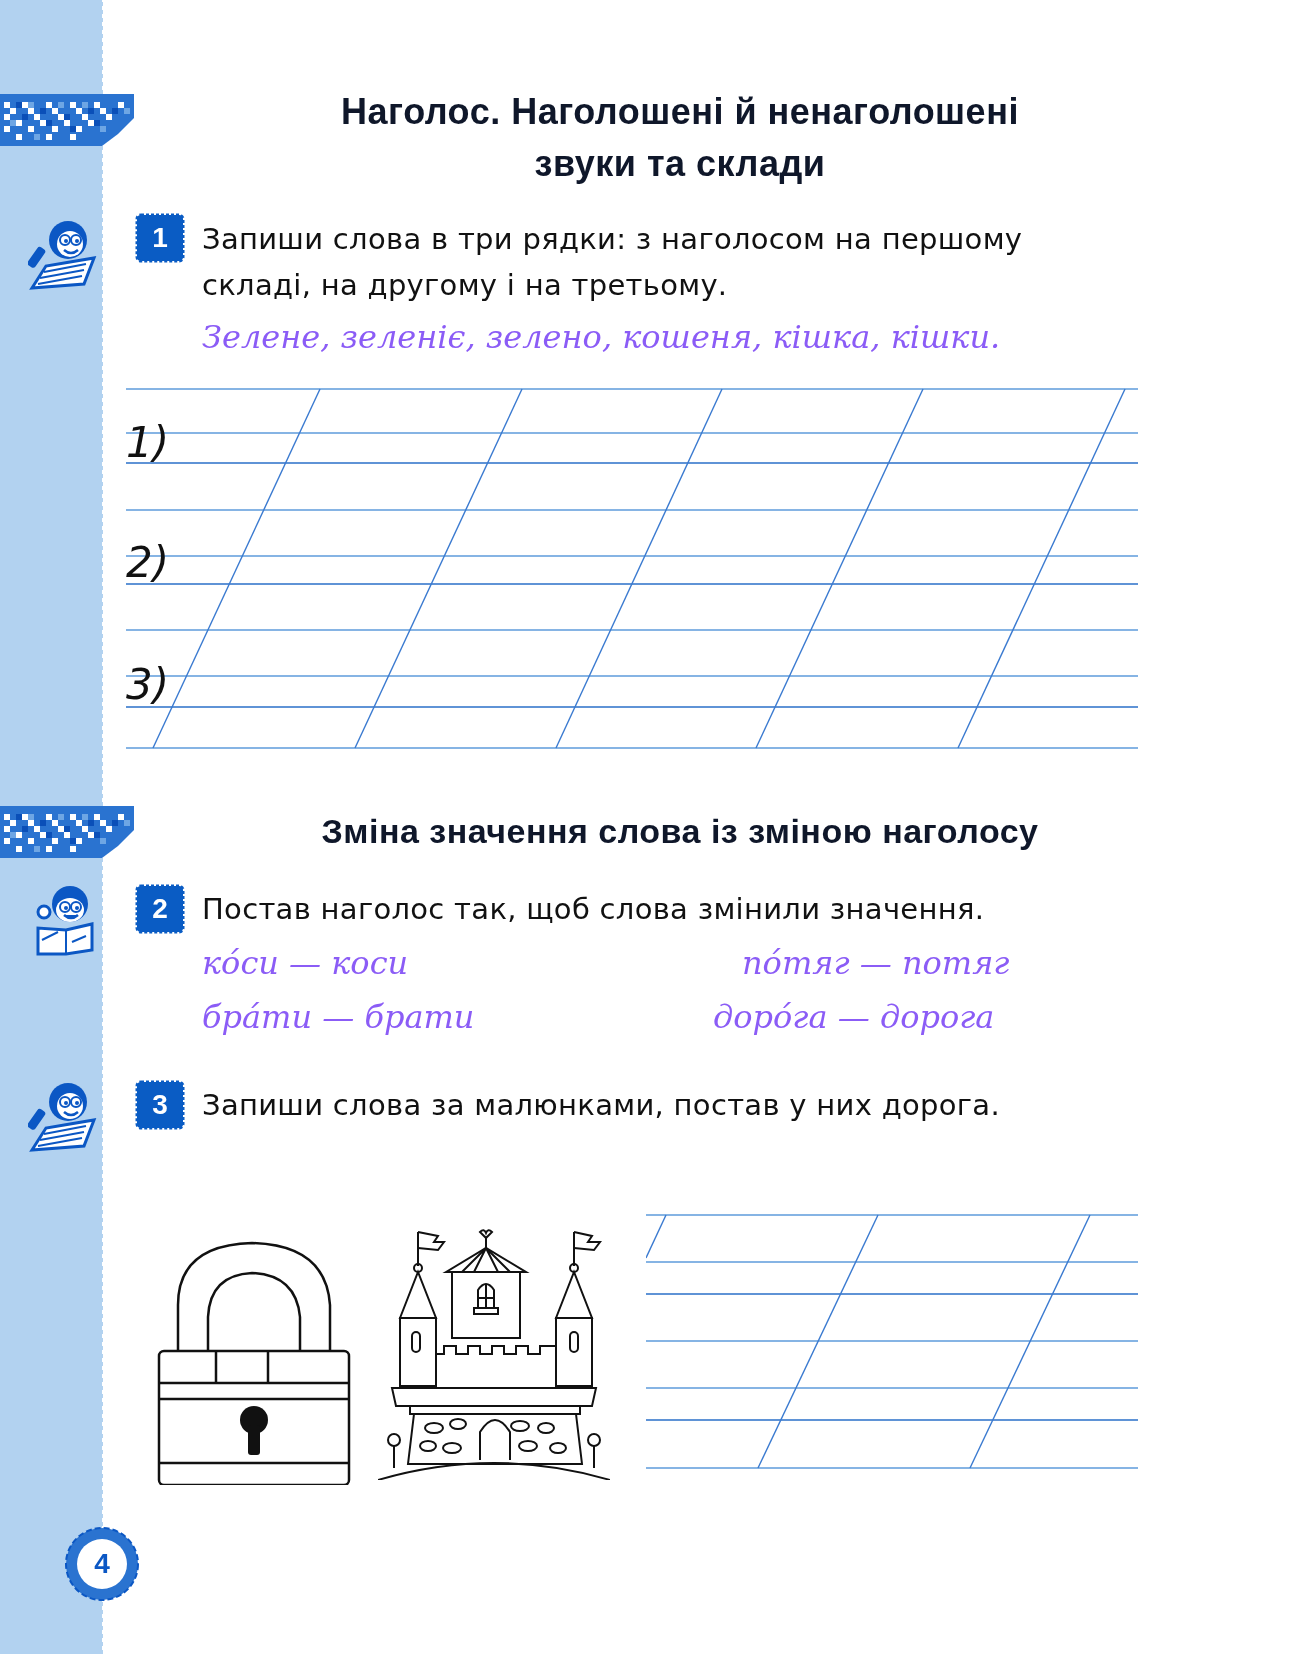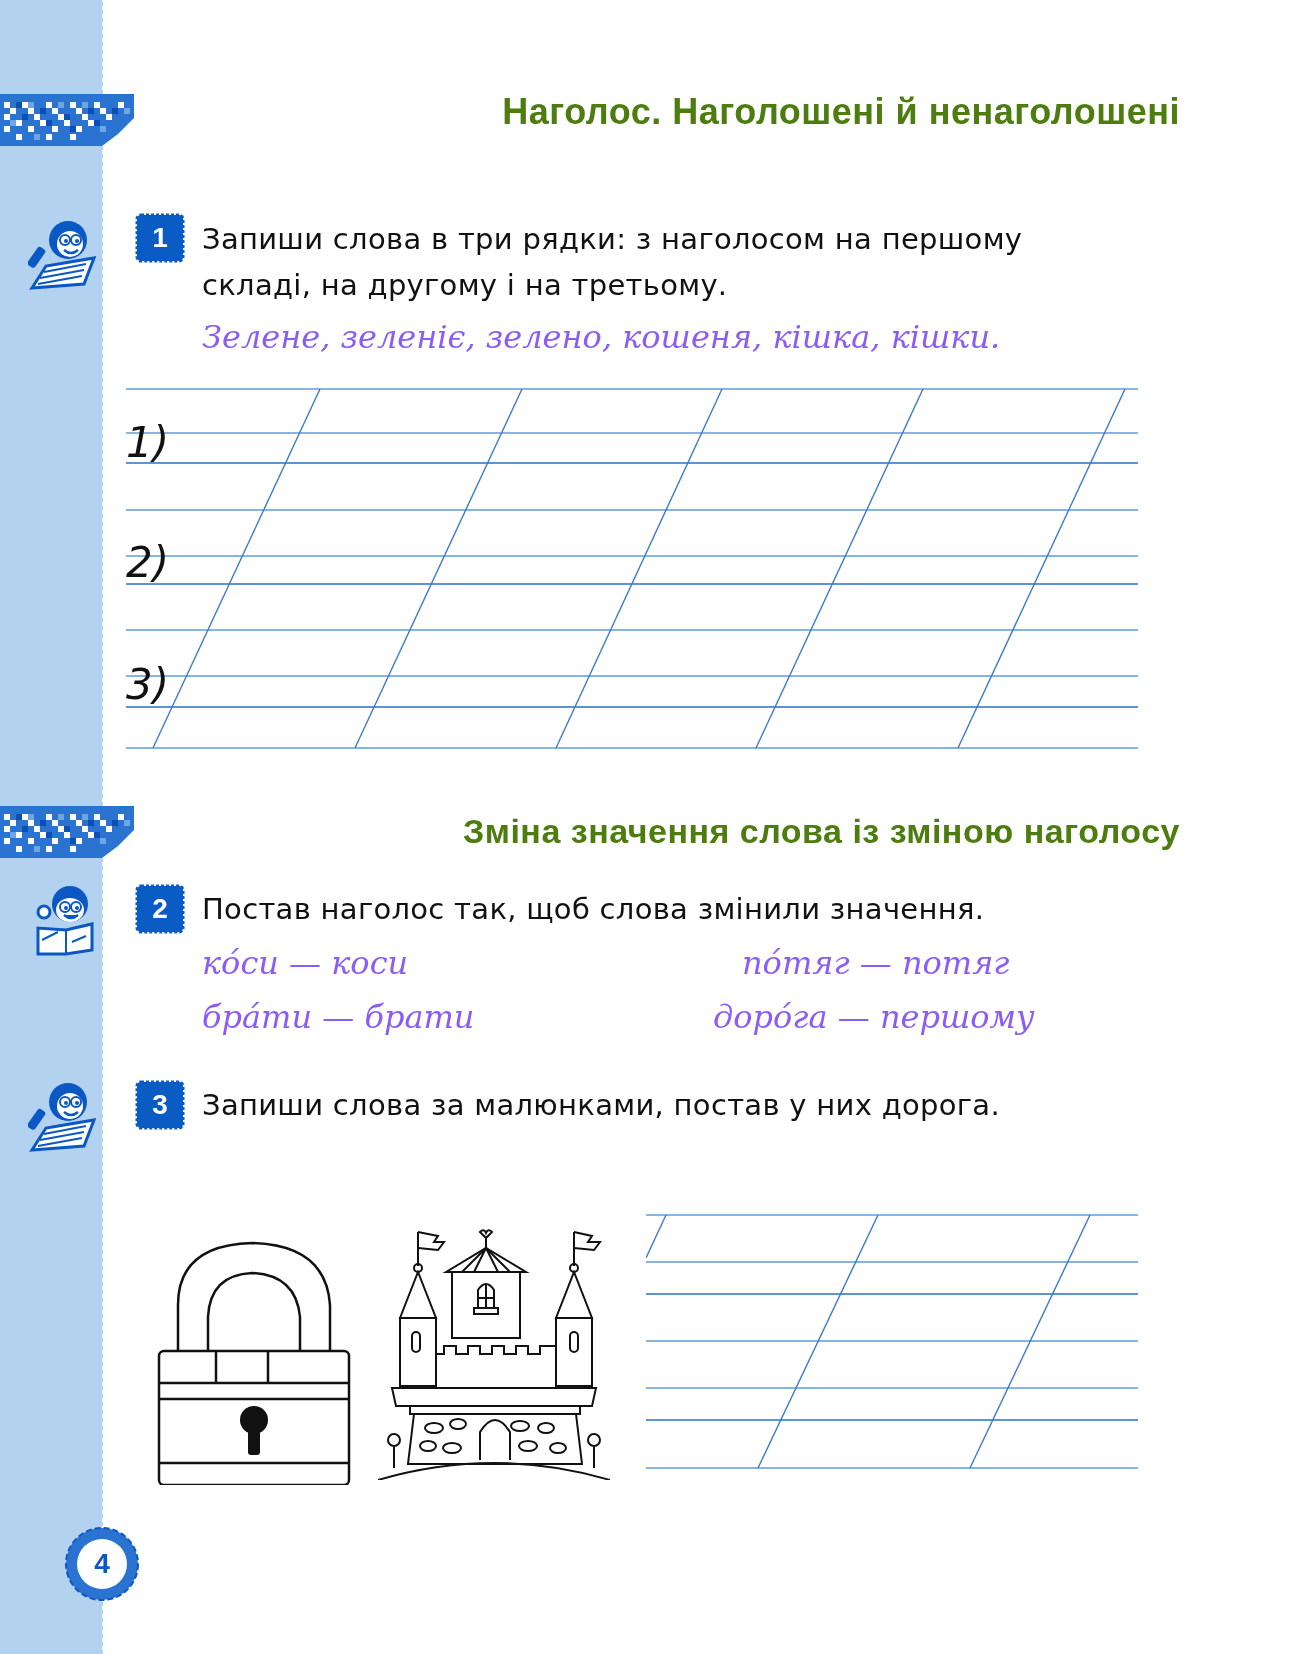--- a/index.html
+++ b/index.html
@@ -4,21 +4,21 @@
 <style>
   html, body { margin:0; padding:0; }
   body { width:1299px; height:1654px; position:relative; background:#ffffff; overflow:hidden;
          font-family:"DejaVu Sans", sans-serif; color:#111; }
   .sidebar { position:absolute; left:0; top:0; width:102px; height:1654px; background:#b2d2f0; }
   .scallop { position:absolute; left:100px; top:0; width:8px; height:1654px;
     background: radial-gradient(circle at 0 4px, #b2d2f0 3px, transparent 3.5px) 0 0/8px 8px repeat-y; }
   .ornament { position:absolute; left:0; height:52px; width:134px; }
   .ornament svg { display:block; }
   .mascot { position:absolute; left:28px; width:70px; height:72px; }
-  .heading { position:absolute; color:#4d7c0f; font-weight:bold; text-align:right;
+  .heading { position:absolute; color:#0f172a; font-weight:bold; text-align:center;
              font-family:"Liberation Sans", sans-serif; letter-spacing:0.5px; }
   .badge { position:absolute; left:135px; width:50px; height:50px; }
   .badge svg { position:absolute; left:0; top:0; }
   .badge span { position:absolute; left:0; top:0; width:50px; height:50px; line-height:50px;
                 text-align:center; color:#fff; font-weight:bold; font-size:28px;
                 font-family:"Liberation Sans", sans-serif; }
   .task-text { position:absolute; font-family:"DejaVu Sans", sans-serif; font-size:29px; color:#111;
                letter-spacing:0.3px; line-height:46px; }
   .serif-text { position:absolute; font-family:"DejaVu Serif", serif; font-size:32px; color:#8b5cf6;font-style:italic; }
   .grid { position:absolute; }
@@ -84,20 +84,21 @@
         <rect x="124" y="14" width="6" height="6"></rect>
       <rect x="10" y="26" width="6" height="6"></rect>
         <rect x="100" y="32" width="6" height="6"></rect>
         <rect x="34" y="40" width="6" height="6"></rect>
     </g>
   </svg>
 </div>
 
 <div class="heading" style="left:180px; top:86px; width:1000px; font-size:36px; line-height:52px;">
   <div>Наголос. Наголошені й ненаголошені</div>
+  <div>звуки та склади</div>
 </div>
 
 <div class="mascot" style="top:218px">
   <svg width="70" height="72" viewBox="0 0 70 72">
     <circle cx="40" cy="22" r="19" fill="#0b57c4"></circle>
     <circle cx="42" cy="26" r="13" fill="#fff"></circle>
     <circle cx="37" cy="22" r="5" fill="#fff" stroke="#0b57c4" stroke-width="2"></circle>
     <circle cx="48" cy="22" r="5" fill="#fff" stroke="#0b57c4" stroke-width="2"></circle>
     <circle cx="38" cy="23" r="2" fill="#0b57c4"></circle>
       <circle cx="49" cy="23" r="2" fill="#0b57c4"></circle>
@@ -226,21 +227,21 @@
       <rect x="2" y="2" width="46" height="46" rx="4" fill="#0a5cc4" stroke="#0a5cc4" stroke-width="3" stroke-dasharray="3 2"></rect>
     </svg>
   <span>2</span>
 </div>
 
 <div class="task-text" style="left:202px; top:886px; width:940px;">Постав наголос так, щоб слова змінили значення.</div>
 
 <div class="serif-text" style="left:202px; top:944px;">ко́си — коси</div>
 <div class="serif-text" style="left:742px; top:944px;">по́тяг — потяг</div>
 <div class="serif-text" style="left:202px; top:998px;">бра́ти — брати</div>
-<div class="serif-text" style="left:713px; top:998px;">доро́га — першому</div>
+<div class="serif-text" style="left:713px; top:998px;">доро́га — дорога</div>
 
 <div class="mascot" style="top:1080px">
   <svg width="70" height="72" viewBox="0 0 70 72">
     <circle cx="40" cy="22" r="19" fill="#0b57c4"></circle>
     <circle cx="42" cy="26" r="13" fill="#fff"></circle>
     <circle cx="37" cy="22" r="5" fill="#fff" stroke="#0b57c4" stroke-width="2"></circle>
     <circle cx="48" cy="22" r="5" fill="#fff" stroke="#0b57c4" stroke-width="2"></circle>
     <circle cx="38" cy="23" r="2" fill="#0b57c4"></circle>
       <circle cx="49" cy="23" r="2" fill="#0b57c4"></circle>
     <path d="M36 32 Q43 38 50 32" stroke="#0b57c4" stroke-width="2.5" fill="none"></path>

